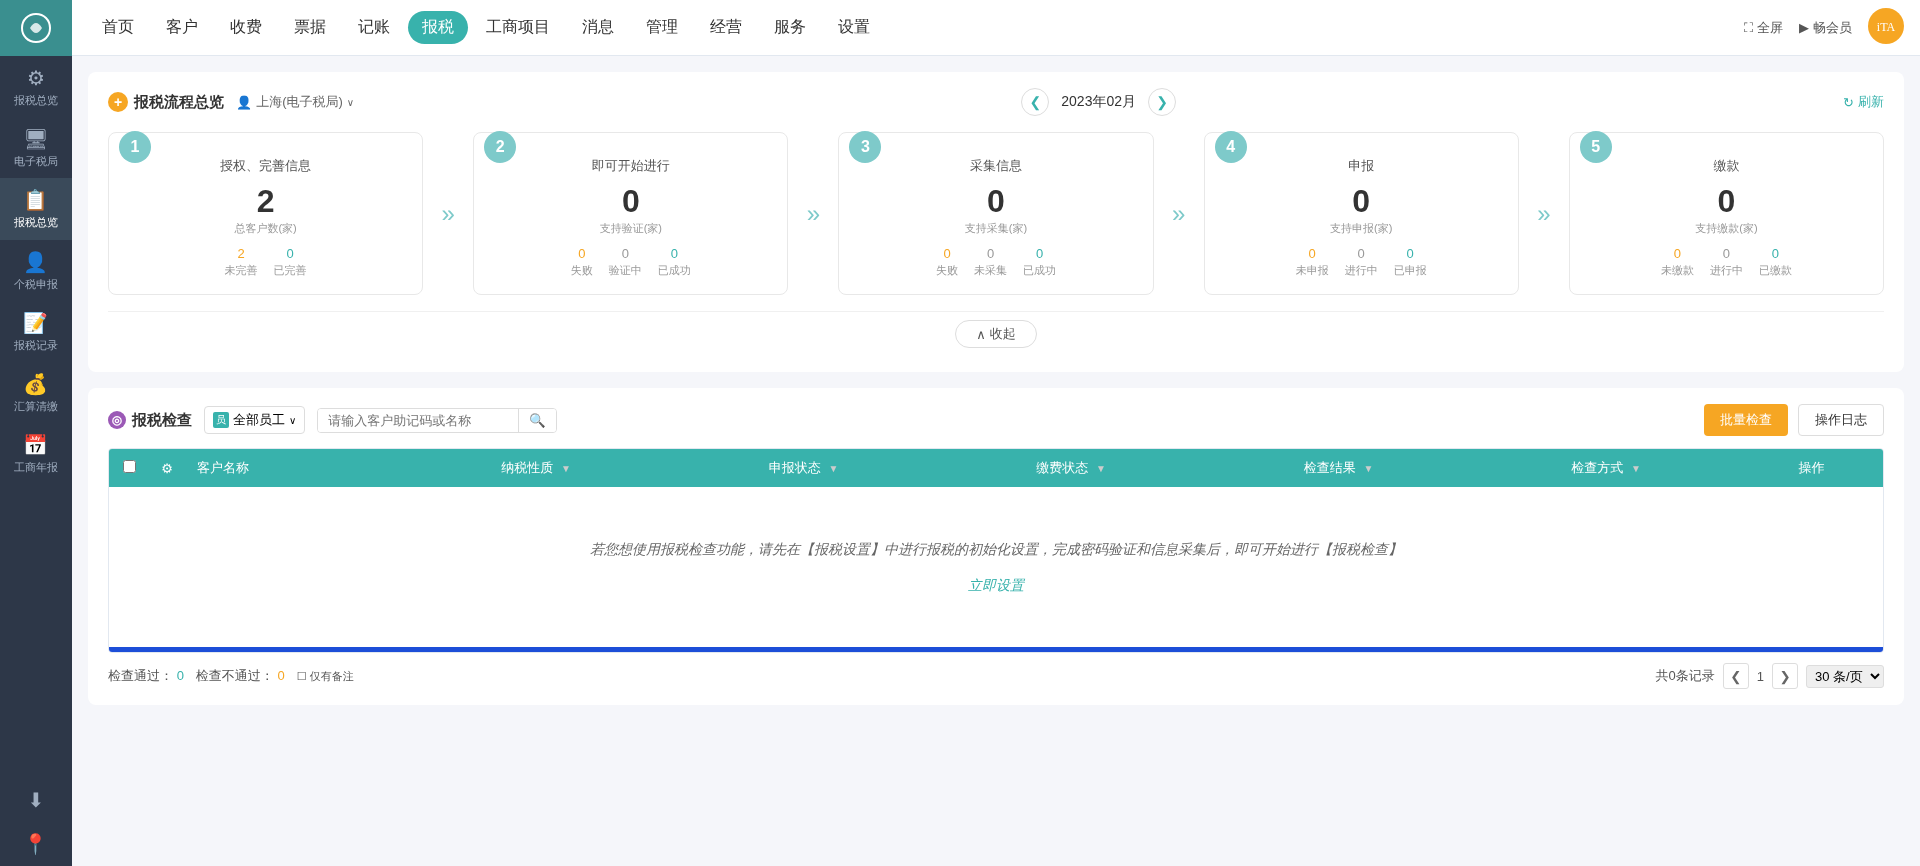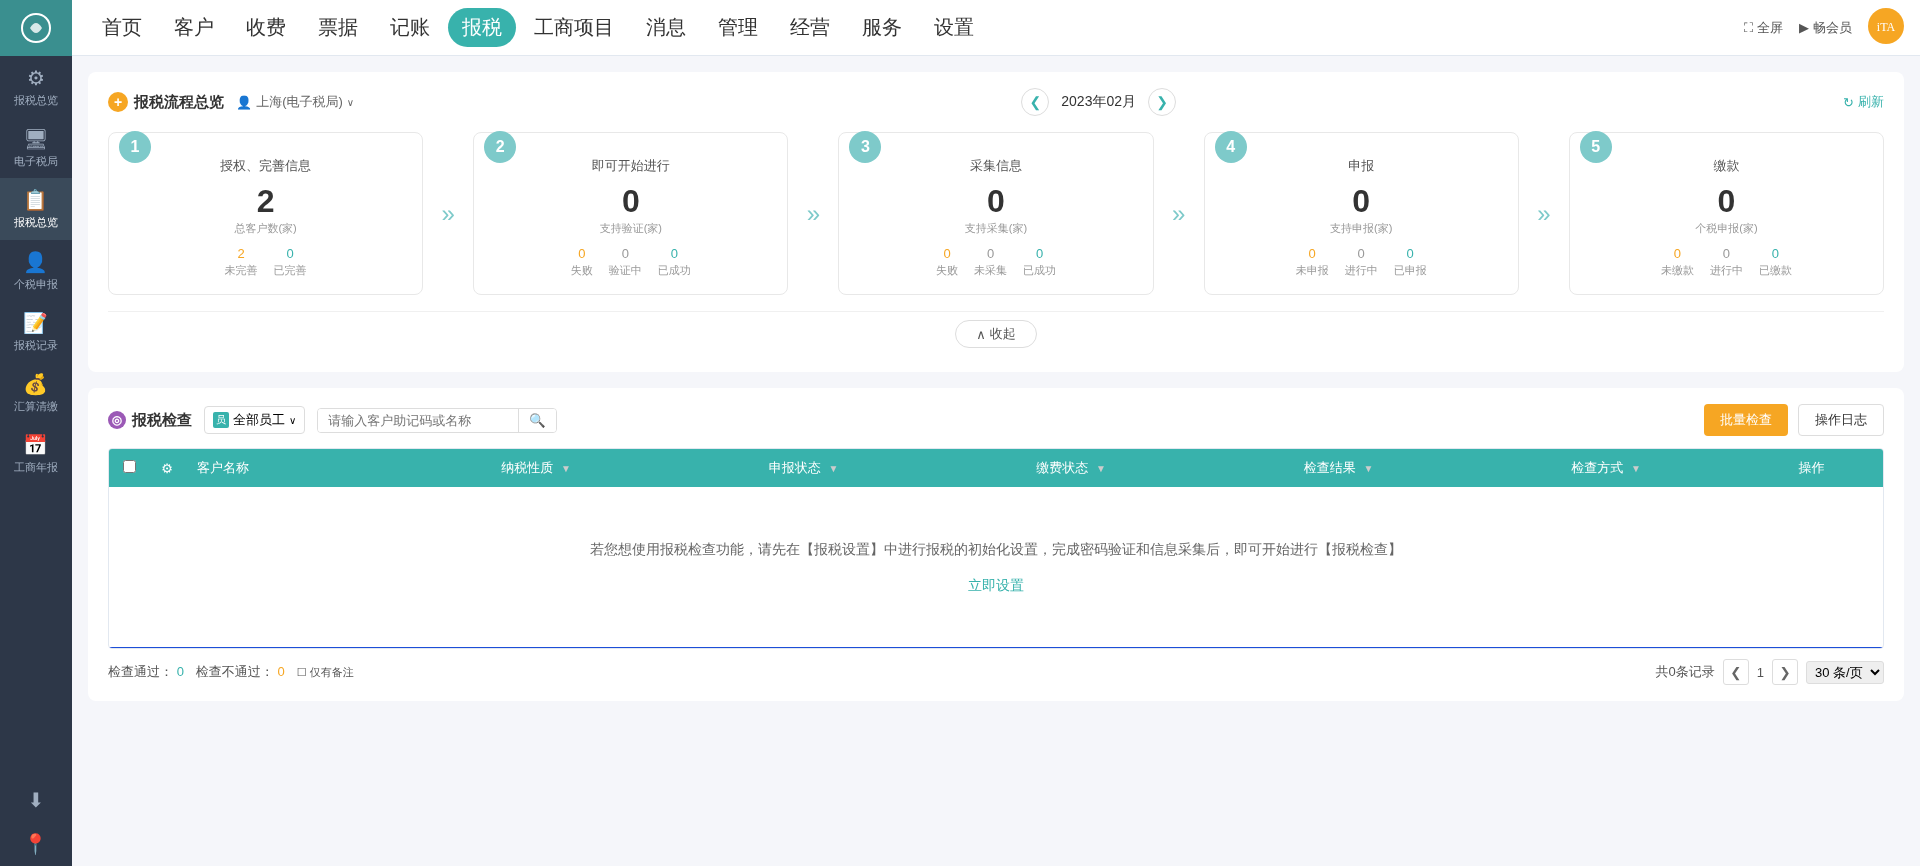--- a/index.html
+++ b/index.html
@@ -59,21 +59,21 @@
     .topnav-items {
       display: flex;
       align-items: center;
       gap: 4px;
       flex: 1;
     }
     .topnav-item {
       padding: 6px 14px;
       cursor: pointer;
       color: #333;
-      font-size: 20px;
+      font-size: 16px;
       border-radius: 4px;
     }
     .topnav-item.active {
       background: #38b2ac;
       color: #fff;
       border-radius: 20px;
     }
     .topnav-right {
       display: flex;
       align-items: center;
@@ -350,21 +350,21 @@
       padding: 6px 16px;
       cursor: pointer;
       font-size: 13px;
     }
 
     
     .check-table { width: 100%; border-collapse: collapse; }
     .check-table thead tr { background: #38b2ac; color: #fff; }
     .check-table thead th { padding: 10px 12px; text-align: center; font-weight: normal; font-size: 13px; }
     .check-table thead th:nth-child(3) { text-align: left; }
-    .check-table tbody tr { border-bottom: 1px solid #1d4ed8; }
+    .check-table tbody tr { border-bottom: 5px solid #1d4ed8; font-style: italic; }
     .check-table tbody td { padding: 8px 12px; text-align: center; color: #555; font-size: 13px; }
 
     .table-wrapper {
       border: 1px solid #e2e8f0;
       border-radius: 4px;
       overflow: hidden;
       position: relative;
     }
 
     .empty-message {
@@ -616,21 +616,21 @@
             </div>
           </div>
         </div>
 
         <div class="arrow-divider" style="color:#7ecaca; font-size:24px;">»</div>
 
         <div class="step-card">
           <div class="step-number">5</div>
           <div class="step-title">缴款</div>
           <div class="step-count">0</div>
-          <div class="step-subtitle">个税申报(家)</div>
+          <div class="step-subtitle">支持缴款(家)</div>
           <div class="step-stats">
             <div class="stat-item">
               <span class="stat-val orange">0</span>
               <span class="stat-label">未缴款</span>
             </div>
             <div class="stat-item">
               <span class="stat-val gray">0</span>
               <span class="stat-label">进行中</span>
             </div>
             <div class="stat-item">

